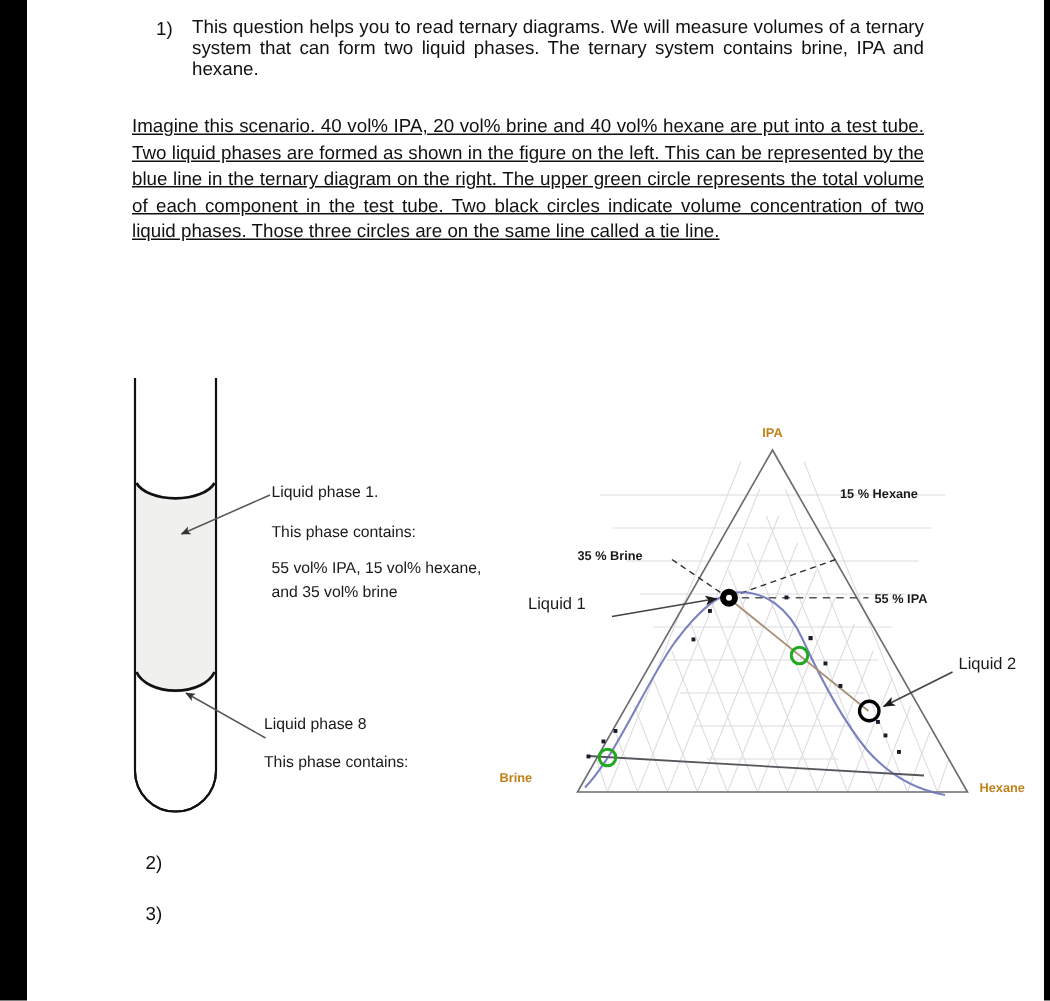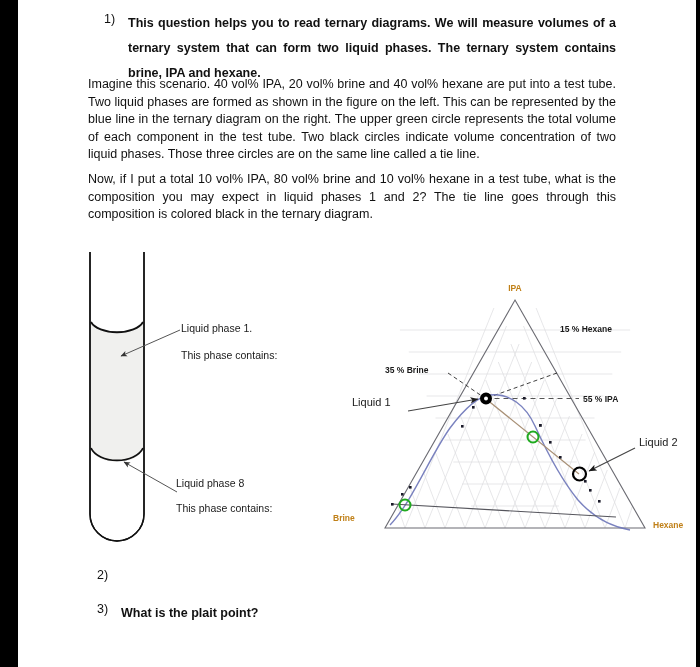--- a/index.html
+++ b/index.html
@@ -37,34 +37,33 @@
     align-items: flex-start;
   }
   .q-num {
     width: 24px;
     flex: 0 0 24px;
     font-size: 12.5px;
     line-height: 17.5px;
   }
   .q-text {
     font-size: 12.5px;
-    line-height: 25px;
+    line-height: 14px;
     text-align: justify;
-    font-weight: bold;
   }
   .para {
     position: absolute;
     font-size: 12.5px;
     line-height: 17.5px;
     text-align: justify;
   }
 
   #q1 { left: 104px; top: 11px; width: 512px; }
   #q1 .q-text { width: 488px; }
-  #p1 { left: 88px; top: 76px; width: 528px; }
+  #p1 { left: 88px; top: 76px; width: 528px; text-decoration: underline; }
   #p2 { left: 88px; top: 171px; width: 528px; }
   #q2 { left: 97px; top: 567px; width: 480px; }
   #q3 { left: 97px; top: 601px; width: 480px; }
 
   
   #tube-figure {
     position: absolute;
     left: 84px; top: 252px;
     width: 66px; height: 292px;
   }
@@ -126,21 +125,20 @@
   <div class="edge-left"></div>
   <div class="edge-right"></div>
 
   <div class="q-item" id="q1">
     <span class="q-num">1)</span>
     <span class="q-text">This question helps you to read ternary diagrams. We will measure volumes of a ternary system that can form two liquid phases. The ternary system contains brine, IPA and hexane.</span>
   </div>
 
   <div class="para" id="p1">Imagine this scenario. 40 vol% IPA, 20 vol% brine and 40 vol% hexane are put into a test tube. Two liquid phases are formed as shown in the figure on the left. This can be represented by the blue line in the ternary diagram on the right. The upper green circle represents the total volume of each component in the test tube. Two black circles indicate volume concentration of two liquid phases. Those three circles are on the same line called a tie line.</div>
 
-  <div class="para" id="p2">Now, if I put a total 10 vol% IPA, 80 vol% brine and 10 vol% hexane in a test tube, what is the composition you may expect in liquid phases 1 and 2? The tie line goes through this composition is colored black in the ternary diagram.</div>
 
   <div id="tube-figure">
     <svg width="66" height="292" viewBox="0 0 66 292">
 
       <path d="M6,0 L6,262 A27,27 0 0 0 60,262 L60,0" fill="#ffffff" stroke="#111111" stroke-width="1.4"></path>
 
       <path d="M7,70 A27,13 0 0 0 59,70 L59,198 A27,16 0 0 1 7,198 Z" fill="#f0f0ee" stroke="none"></path>
 
       <path d="M7,70 A27,14 0 0 0 59,70" fill="none" stroke="#111111" stroke-width="1.8"></path>
 
@@ -159,20 +157,21 @@
       </marker>
     </defs>
 
     <line x1="96" y1="78" x2="37" y2="104" stroke="#555555" stroke-width="1" marker-end="url(#arrowhead)"></line>
 
     <line x1="93" y1="240" x2="40" y2="210" stroke="#555555" stroke-width="1" marker-end="url(#arrowhead)"></line>
   </svg>
 
   <div class="callout" id="lp1-title">Liquid phase 1.</div>
   <div class="callout" id="lp1-sub">This phase contains:</div>
+  <div class="callout" id="lp1-body">55 vol% IPA, 15 vol% hexane, and 35 vol% brine</div>
 
   <div class="callout" id="lp2-title">Liquid phase 8</div>
   <div class="callout" id="lp2-sub">This phase contains:</div>
 
   <div id="ternary-figure">
     <svg width="370" height="262" viewBox="0 0 370 262">
       <defs>
         <marker id="tri-arrow" markerWidth="8" markerHeight="8" refX="7" refY="3.4" orient="auto" markerUnits="strokeWidth">
           <path d="M0,0.5 L7.4,3.4 L0,6.3 L1.8,3.4 Z" fill="#1a1a1a"></path>
         </marker>
@@ -274,16 +273,15 @@
       <text class="lbl-liquid" x="309" y="168" text-anchor="start">Liquid 2</text>
     </svg>
   </div>
 
   <div class="q-item" id="q2">
     <span class="q-num">2)</span>
   </div>
 
   <div class="q-item" id="q3">
     <span class="q-num">3)</span>
-    <span class="q-text">What is the plait point?</span>
   </div>
 
 </div>
 
 </body></html>

